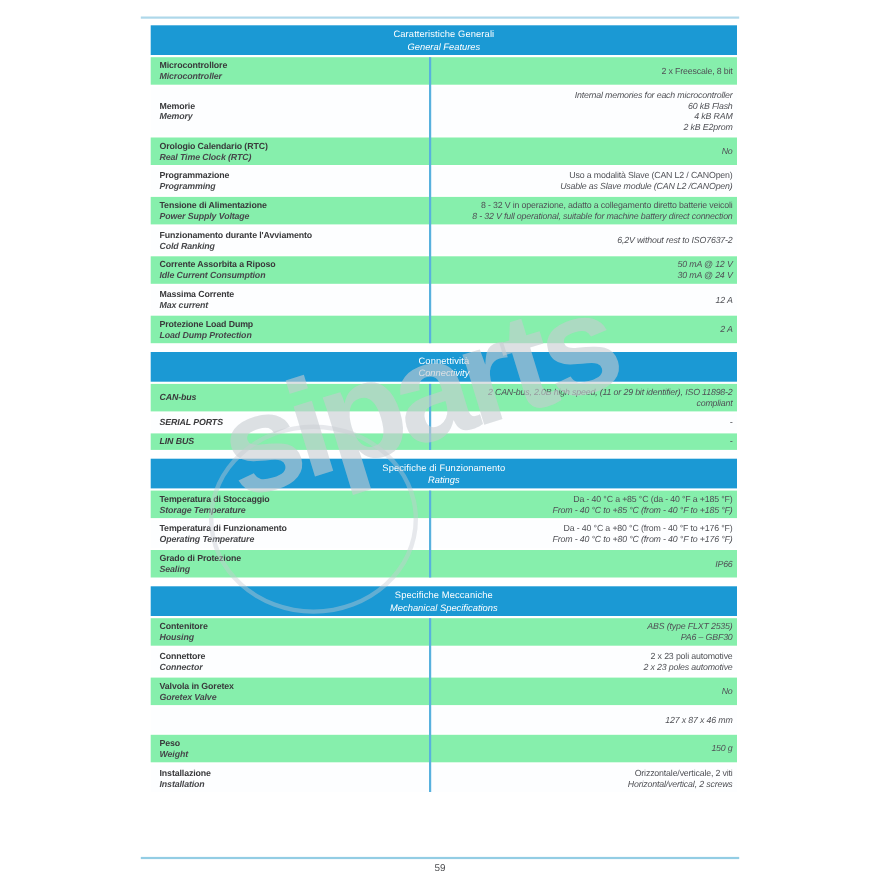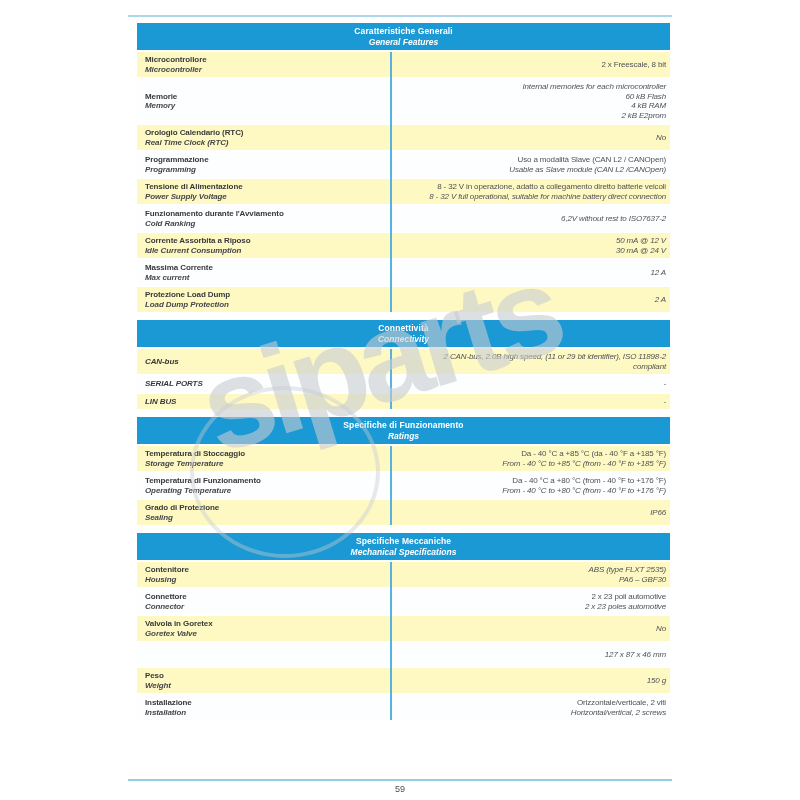--- a/index.html
+++ b/index.html
@@ -16,30 +16,30 @@
     position:absolute;top:784px;left:0;width:800px;text-align:center;
     font-size:9px;color:#4b4c4f;
   }
   .content{position:absolute;left:137px;top:23px;width:533px;}
   .spec-section{margin-bottom:8px;}
   .spec-section:nth-child(3){}
   .sec-head{
     background:#1b99d4;color:#ffffff;text-align:center;
     padding:3px 0 3px 0;line-height:10.5px;
   }
-  .sec-title-it{font-size:8.5px;font-weight:bold;letter-spacing:0.1px;}
-  .sec-title-en{font-size:8.5px;font-weight:bold;font-style:italic;}
+  .sec-title-it{font-size:8.5px;font-weight:normal;letter-spacing:0.1px;}
+  .sec-title-en{font-size:8.5px;font-weight:normal;font-style:italic;}
   .rows{margin-top:2px;position:relative;}
   .col-divider{
     position:absolute;left:253px;top:0;bottom:0;width:2px;
     background:#58b1de;z-index:2;
   }
   .spec-row{display:flex;align-items:center;min-height:23px;margin-bottom:2px;}
   .spec-row:last-child{margin-bottom:0;}
-  .spec-row.odd{background:#fef9c3;}
+  .spec-row.odd{background:#86efac;}
   .spec-row.even{background:#fdfeff;}
   .spec-row.single{min-height:15px;}
   .cell{box-sizing:border-box;}
   .cell.label{width:253px;padding:3px 8px 3px 8px;flex:0 0 auto;}
   .lbl-it{font-size:8px;font-weight:bold;line-height:9.5px;color:#39393b;letter-spacing:-0.1px;}
   .lbl-en{font-size:8px;font-weight:bold;font-style:italic;line-height:9.5px;color:#46474a;letter-spacing:-0.1px;}
   .lbl-en:empty{display:none;}
   .spec-row.single .lbl-it{font-style:italic;}
   .cell.value{flex:1 1 auto;padding:3px 4px 3px 18px;overflow:hidden;text-align:right;}
   .value .line{font-size:8px;line-height:9.5px;color:#505156;white-space:nowrap;letter-spacing:-0.15px;}

